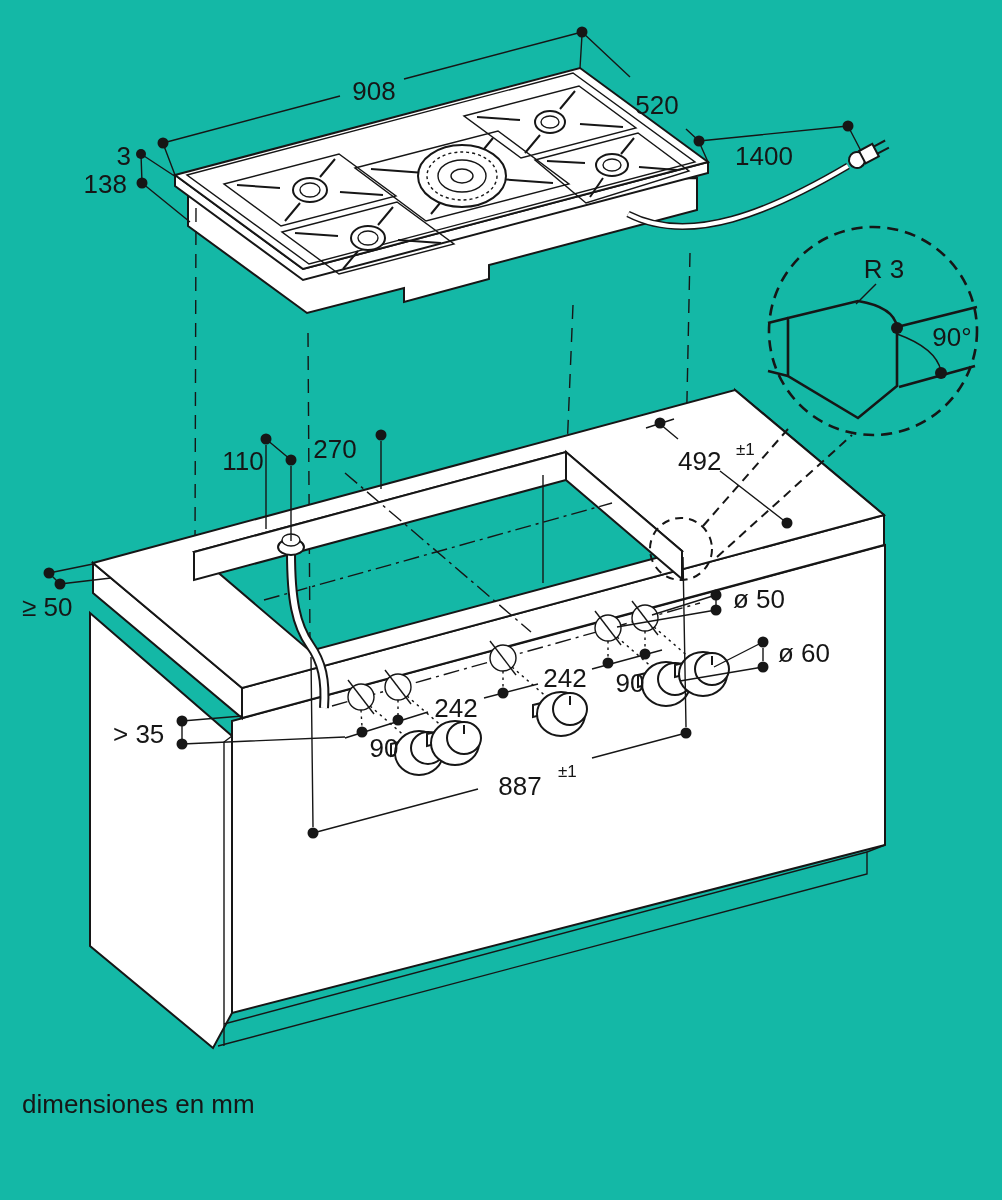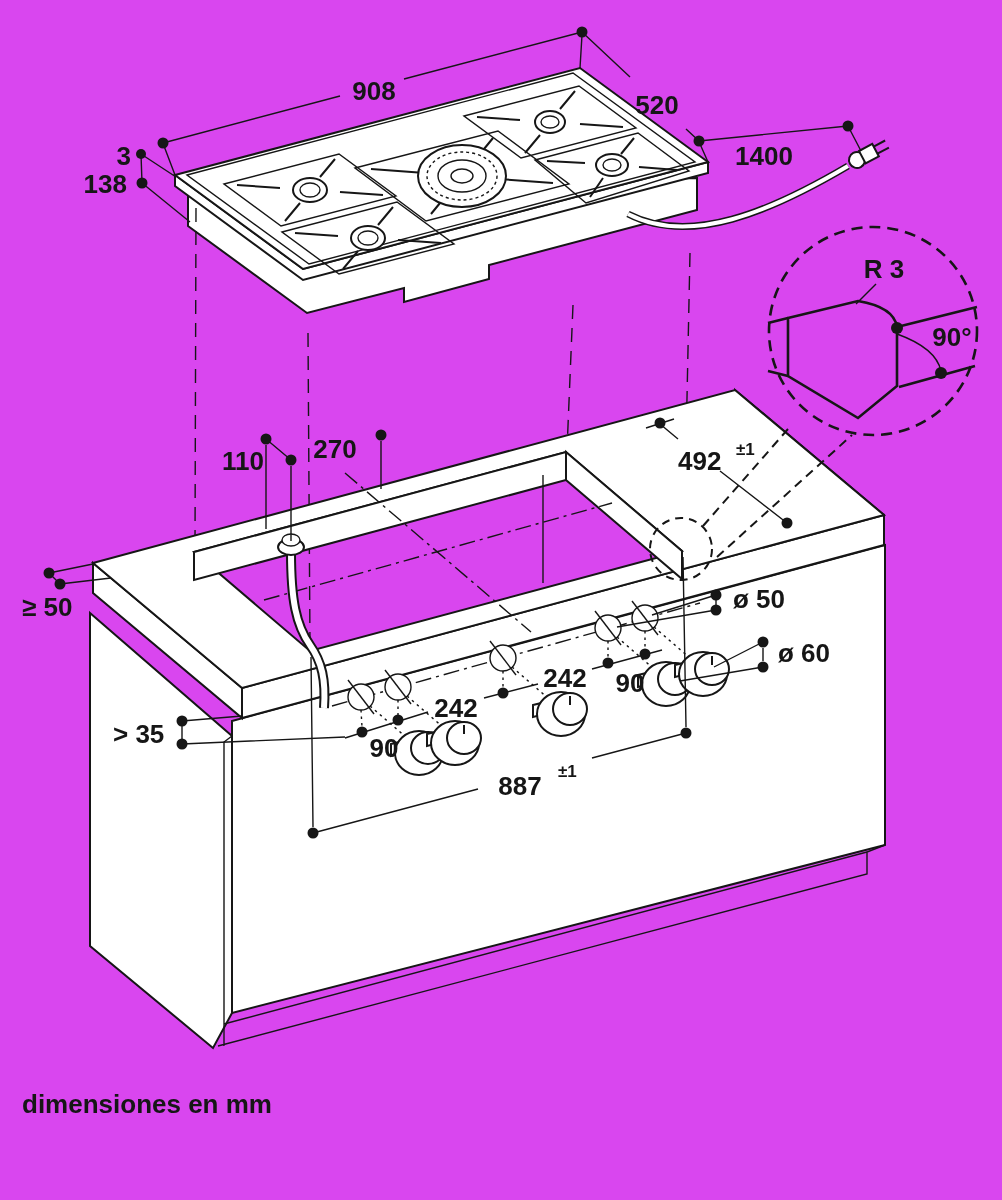--- a/index.html
+++ b/index.html
@@ -1,16 +1,16 @@
 <!DOCTYPE html>
 <html><head>
 <meta charset="utf-8">
 <style>
   html,body{margin:0;padding:0;background:#fff;}
-  .page{width:1002px;height:1200px;background:#d946ef;position:relative;font-family:"Liberation Sans",sans-serif;font-weight:bold;}
+  .page{width:1002px;height:1200px;background:#14b8a6;position:relative;font-family:"Liberation Sans",sans-serif;}
   svg{display:block;}
   text{fill:#161616;font-family:"Liberation Sans","DejaVu Sans",sans-serif;}
   .dim{font-size:26px;}
   .dimsmall{font-size:17px;}
   .note{font-size:26px;}
   .ln{stroke:#161616;fill:none;}
   .thin{stroke-width:1.4;}
   .med{stroke-width:2;}
   .thick{stroke-width:2.6;}
   .wfill{fill:#ffffff;}

